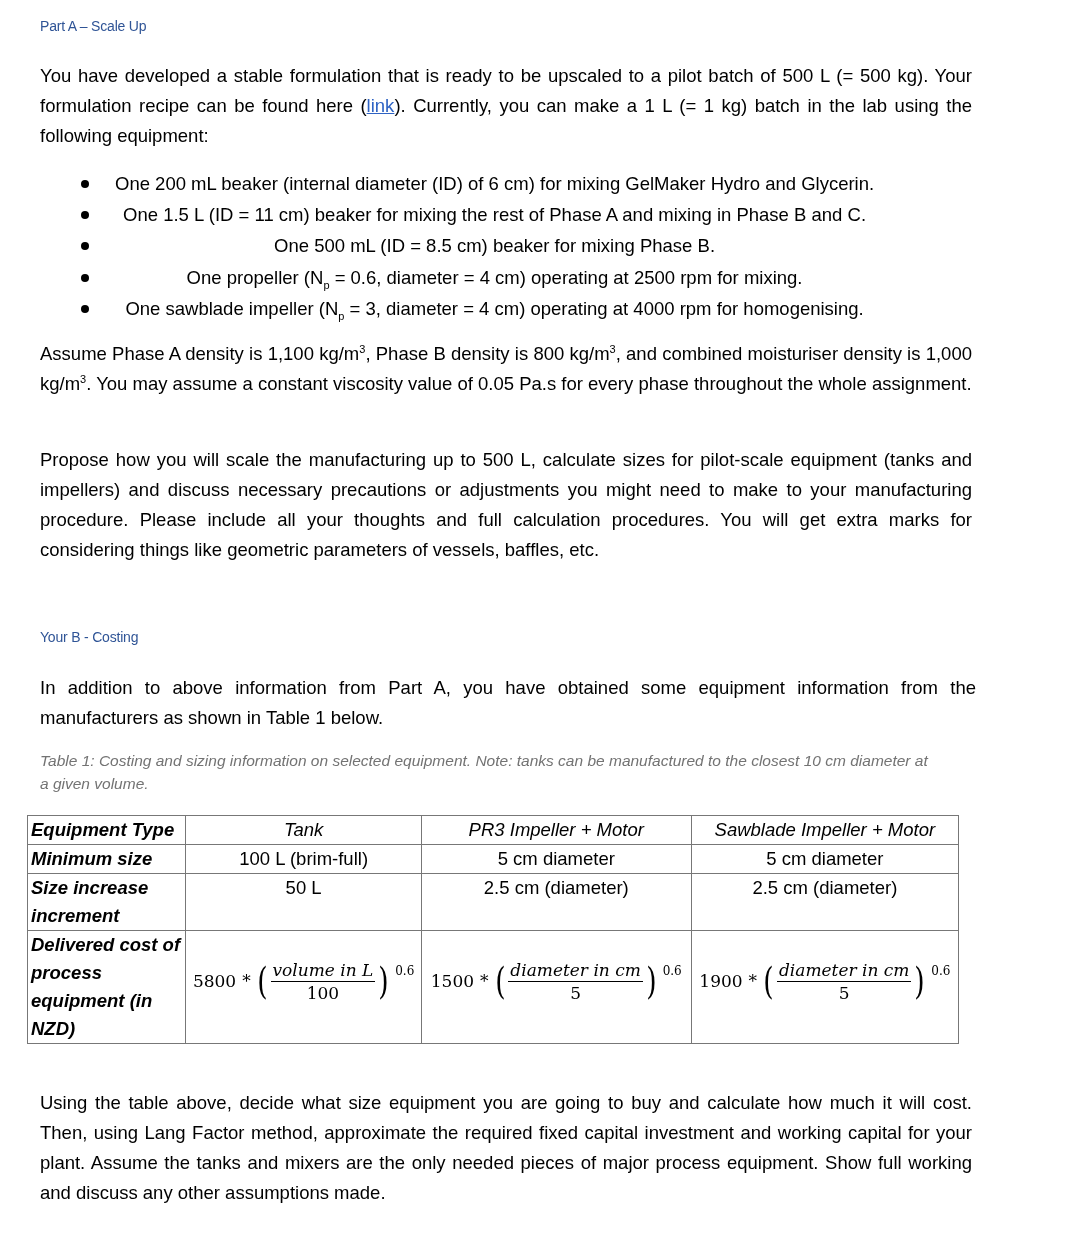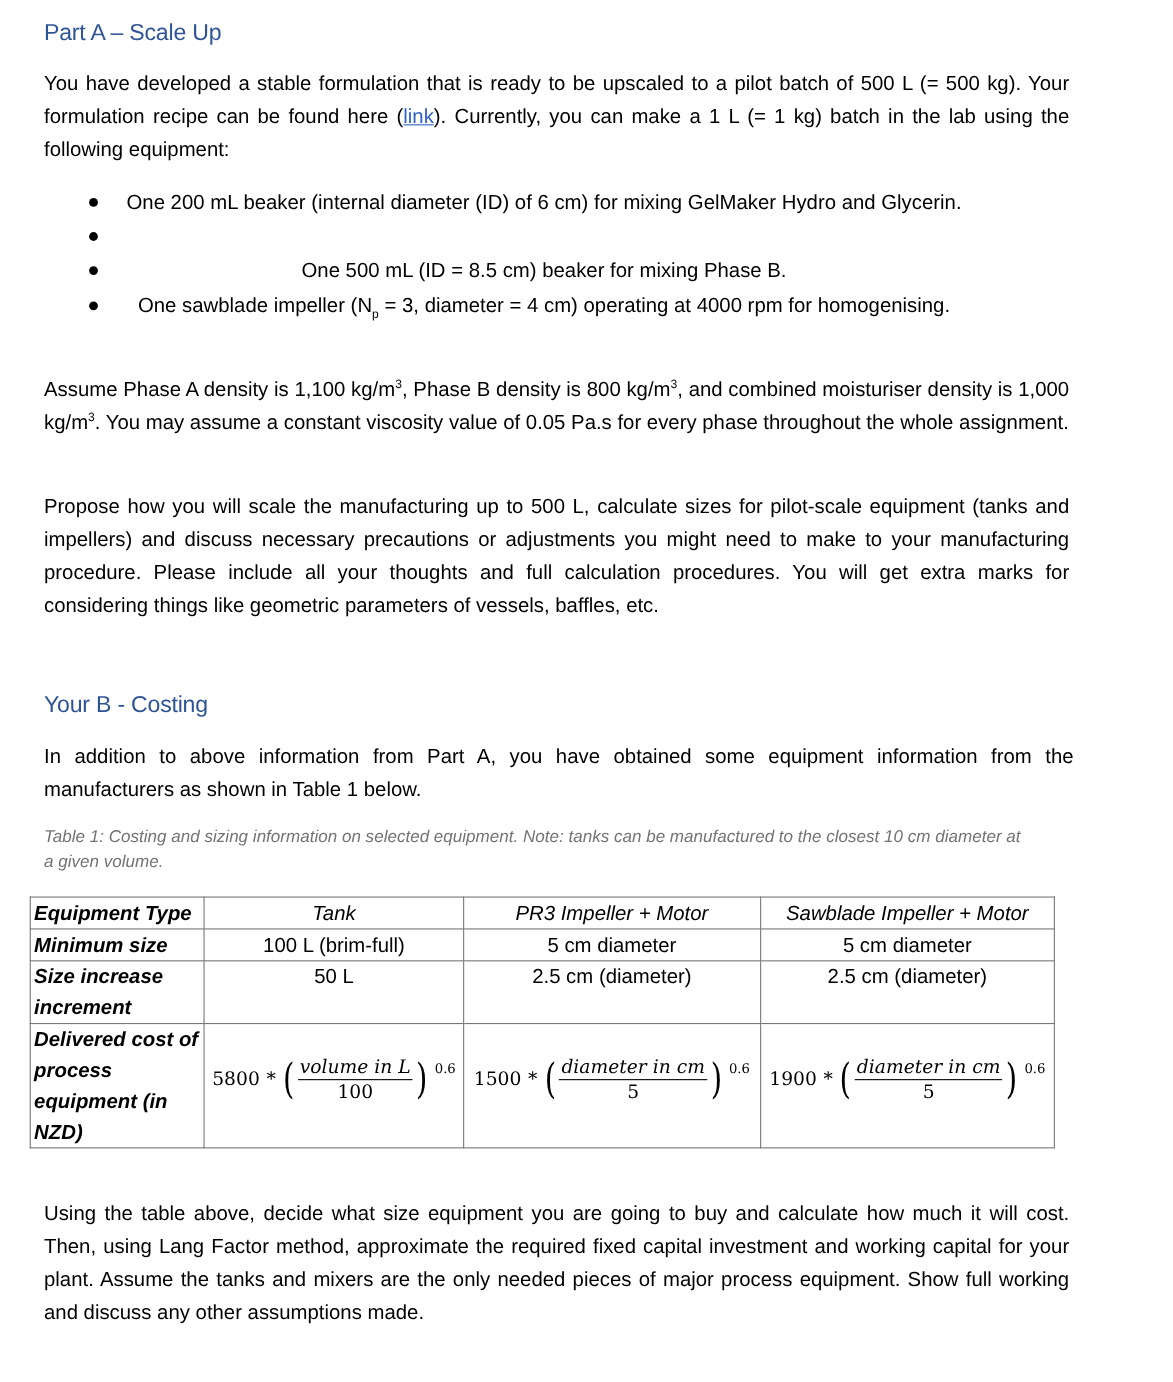--- a/index.html
+++ b/index.html
@@ -3,21 +3,21 @@
   <meta charset="utf-8">
   <style>
     html, body { margin: 0; padding: 0; background: #ffffff; }
     body {
       width: 1066px; height: 1256px; position: relative; overflow: hidden;
       font-family: "Liberation Sans", "DejaVu Sans", sans-serif;
       color: #000000;
     }
     .page { position: absolute; left: 40px; top: 0; width: 932px; }
     .heading {
-      position: absolute; left: 0; font-size: 21px; color: #2F5496;
+      position: absolute; left: 0; font-size: 14px; color: #2F5496;
       font-weight: normal; margin: 0; white-space: nowrap; letter-spacing: -0.2px;
     }
     .para {
       position: absolute; left: 0; width: 932px; font-size: 18.5px;
       line-height: 30px; margin: 0; text-align: justify;
     }
     .para.last-left { text-align-last: left; }
     .link { color: #2E63C4; text-decoration: underline; cursor: pointer; }
     sup { font-size: 11px; vertical-align: super; line-height: 0; }
     sub { font-size: 11px; vertical-align: sub; line-height: 0; }
@@ -67,22 +67,23 @@
 <body>
 
 <div class="page">
 
   <h2 class="heading" style="top:18px;">Part A – Scale Up</h2>
 
   <p class="para" style="top:61px;"><span>You have developed a stable formulation that is ready to be upscaled to a pilot batch of 500 L (= 500 kg). Your formulation recipe can be found here (</span><span class="link">link</span><span>). Currently, you can make a 1 L (= 1 kg) batch in the lab using the following equipment:</span></p>
 
   <ul class="bullets">
     <li><span class="bullet-dot"></span><span>One 200 mL beaker (internal diameter (ID) of 6 cm) for mixing GelMaker Hydro and Glycerin.</span></li>
-    <li><span class="bullet-dot"></span></li>
+    <li><span class="bullet-dot"></span><span>One 1.5 L (ID = 11 cm) beaker for mixing the rest of Phase A and mixing in Phase B and C.</span></li>
     <li><span class="bullet-dot"></span><span>One 500 mL (ID = 8.5 cm) beaker for mixing Phase B.</span></li>
+    <li><span class="bullet-dot"></span><span>One propeller (N</span><sub>p</sub><span> = 0.6, diameter = 4 cm) operating at 2500 rpm for mixing.</span></li>
     <li><span class="bullet-dot"></span><span>One sawblade impeller (N</span><sub>p</sub><span> = 3, diameter = 4 cm) operating at 4000 rpm for homogenising.</span></li>
   </ul>
 
   <p class="para" style="top:339px;"><span>Assume Phase A density is 1,100 kg/m</span><sup>3</sup><span>, Phase B density is 800 kg/m</span><sup>3</sup><span>, and combined moisturiser density is 1,000 kg/m</span><sup>3</sup><span>. You may assume a constant viscosity value of 0.05 Pa.s for every phase throughout the whole assignment.</span></p>
 
   <p class="para" style="top:445px;">Propose how you will scale the manufacturing up to 500 L, calculate sizes for pilot-scale equipment (tanks and impellers) and discuss necessary precautions or adjustments you might need to make to your manufacturing procedure. Please include all your thoughts and full calculation procedures. You will get extra marks for considering things like geometric parameters of vessels, baffles, etc.</p>
 
   <h2 class="heading" style="top:629px;">Your B - Costing</h2>
 
   <p class="para last-left" style="top:673px; width:936px;">In addition to above information from Part A, you have obtained some equipment information from the manufacturers as shown in Table 1 below.</p>

